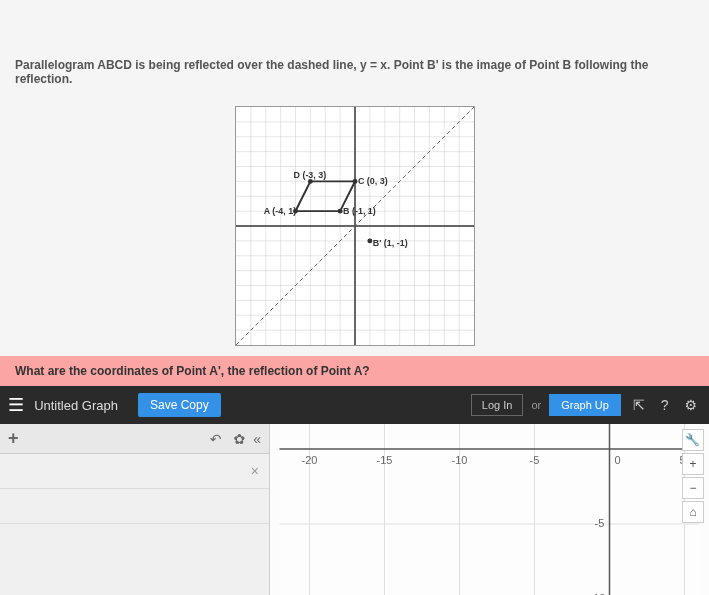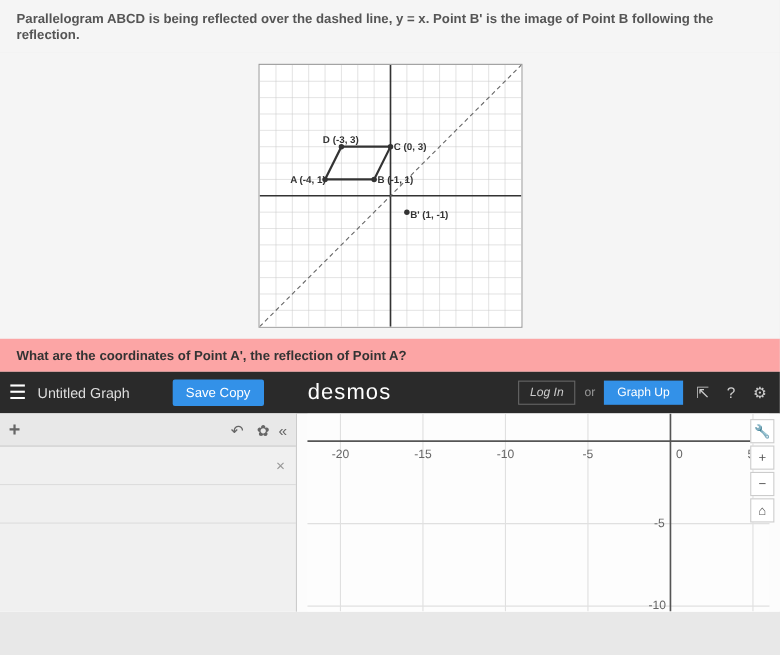--- a/index.html
+++ b/index.html
@@ -1,34 +1,34 @@
 <!DOCTYPE html>
 <html><head>
   <meta charset="utf-8">
   <style>
     * { margin: 0; padding: 0; box-sizing: border-box; }
     body { width: 709px; height: 595px; font-family: Arial, sans-serif; background: #e8e8e8; overflow: hidden; }
     
     .question-area { background: #f5f5f5; padding: 10px 15px; }
-    .question-text { font-size: 12px; color: #555; font-weight: bold; }
+    .question-text { font-size: 12px; color: #555; font-weight: bold; margin-top: 48px; }
     
     .graph-container { display: flex; justify-content: center; padding: 10px 0; background: #f5f5f5; }
     .grid-graph { width: 240px; height: 240px; background: #fff; border: 1px solid #999; position: relative; }
     .grid-graph svg { width: 100%; height: 100%; }
     .point-label { font-size: 9px; font-weight: bold; fill: #333; }
     
     .sub-question { background: #fca5a5; padding: 8px 15px; font-size: 12px; color: #333; font-weight: bold; }
     
     .desmos-header { background: #2a2a2a; height: 38px; display: flex; align-items: center; padding: 0 8px; }
     .menu-icon { color: #fff; font-size: 18px; margin-right: 10px; cursor: pointer; }
     .graph-title { color: #ddd; font-size: 13px; margin-right: 20px; }
-    .save-btn { background: #3391e8; color: #fff; border: none; padding: 5px 12px; font-size: 12px; cursor: pointer; border-radius: 2px; margin-left: 19px; }
+    .save-btn { background: #3391e8; color: #fff; border: none; padding: 5px 12px; font-size: 12px; cursor: pointer; border-radius: 2px; }
     .desmos-logo { color: #fff; font-size: 20px; font-weight: normal; margin-left: 40px; font-family: 'Arial', sans-serif; letter-spacing: 1px; }
     .header-right { margin-left: auto; display: flex; align-items: center; gap: 8px; }
-    .login-btn { background: transparent; color: #ccc; border: 1px solid #666; padding: 4px 10px; font-size: 11px; cursor: pointer; font-style: italic; }
+    .login-btn { background: transparent; color: #ccc; border: 1px solid #666; padding: 4px 10px; font-size: 11px; cursor: pointer; }
     .or-text { color: #999; font-size: 11px; }
     .signup-btn { background: #3391e8; color: #fff; border: none; padding: 5px 12px; font-size: 11px; cursor: pointer; }
     .header-icon { color: #ccc; font-size: 14px; cursor: pointer; padding: 0 4px; }
     
     .desmos-body { display: flex; height: 180px; background: #fff; }
     .expression-panel { width: 270px; background: #f0f0f0; border-right: 1px solid #ccc; }
     .panel-toolbar { height: 30px; background: #e8e8e8; display: flex; align-items: center; padding: 0 8px; border-bottom: 1px solid #ccc; }
     .add-btn { font-size: 18px; color: #666; cursor: pointer; font-weight: bold; }
     .toolbar-spacer { flex: 1; }
     .undo-icon { font-size: 14px; color: #666; cursor: pointer; margin-right: 12px; }
@@ -106,21 +106,20 @@
     </svg>
   </div>
 </div>
 
 <div class="sub-question">What are the coordinates of Point A', the reflection of Point A?</div>
 
 <div class="desmos-header">
   <span class="menu-icon">☰</span>
   <span class="graph-title">Untitled Graph</span>
   <button class="save-btn">Save Copy</button>
-  <span class="desmos-logo">desmos</span>
   <div class="header-right">
     <button class="login-btn">Log In</button>
     <span class="or-text">or</span>
     <button class="signup-btn">Graph Up</button>
     <span class="header-icon">⇱</span>
     <span class="header-icon">?</span>
     <span class="header-icon">⚙</span>
   </div>
 </div>
 

